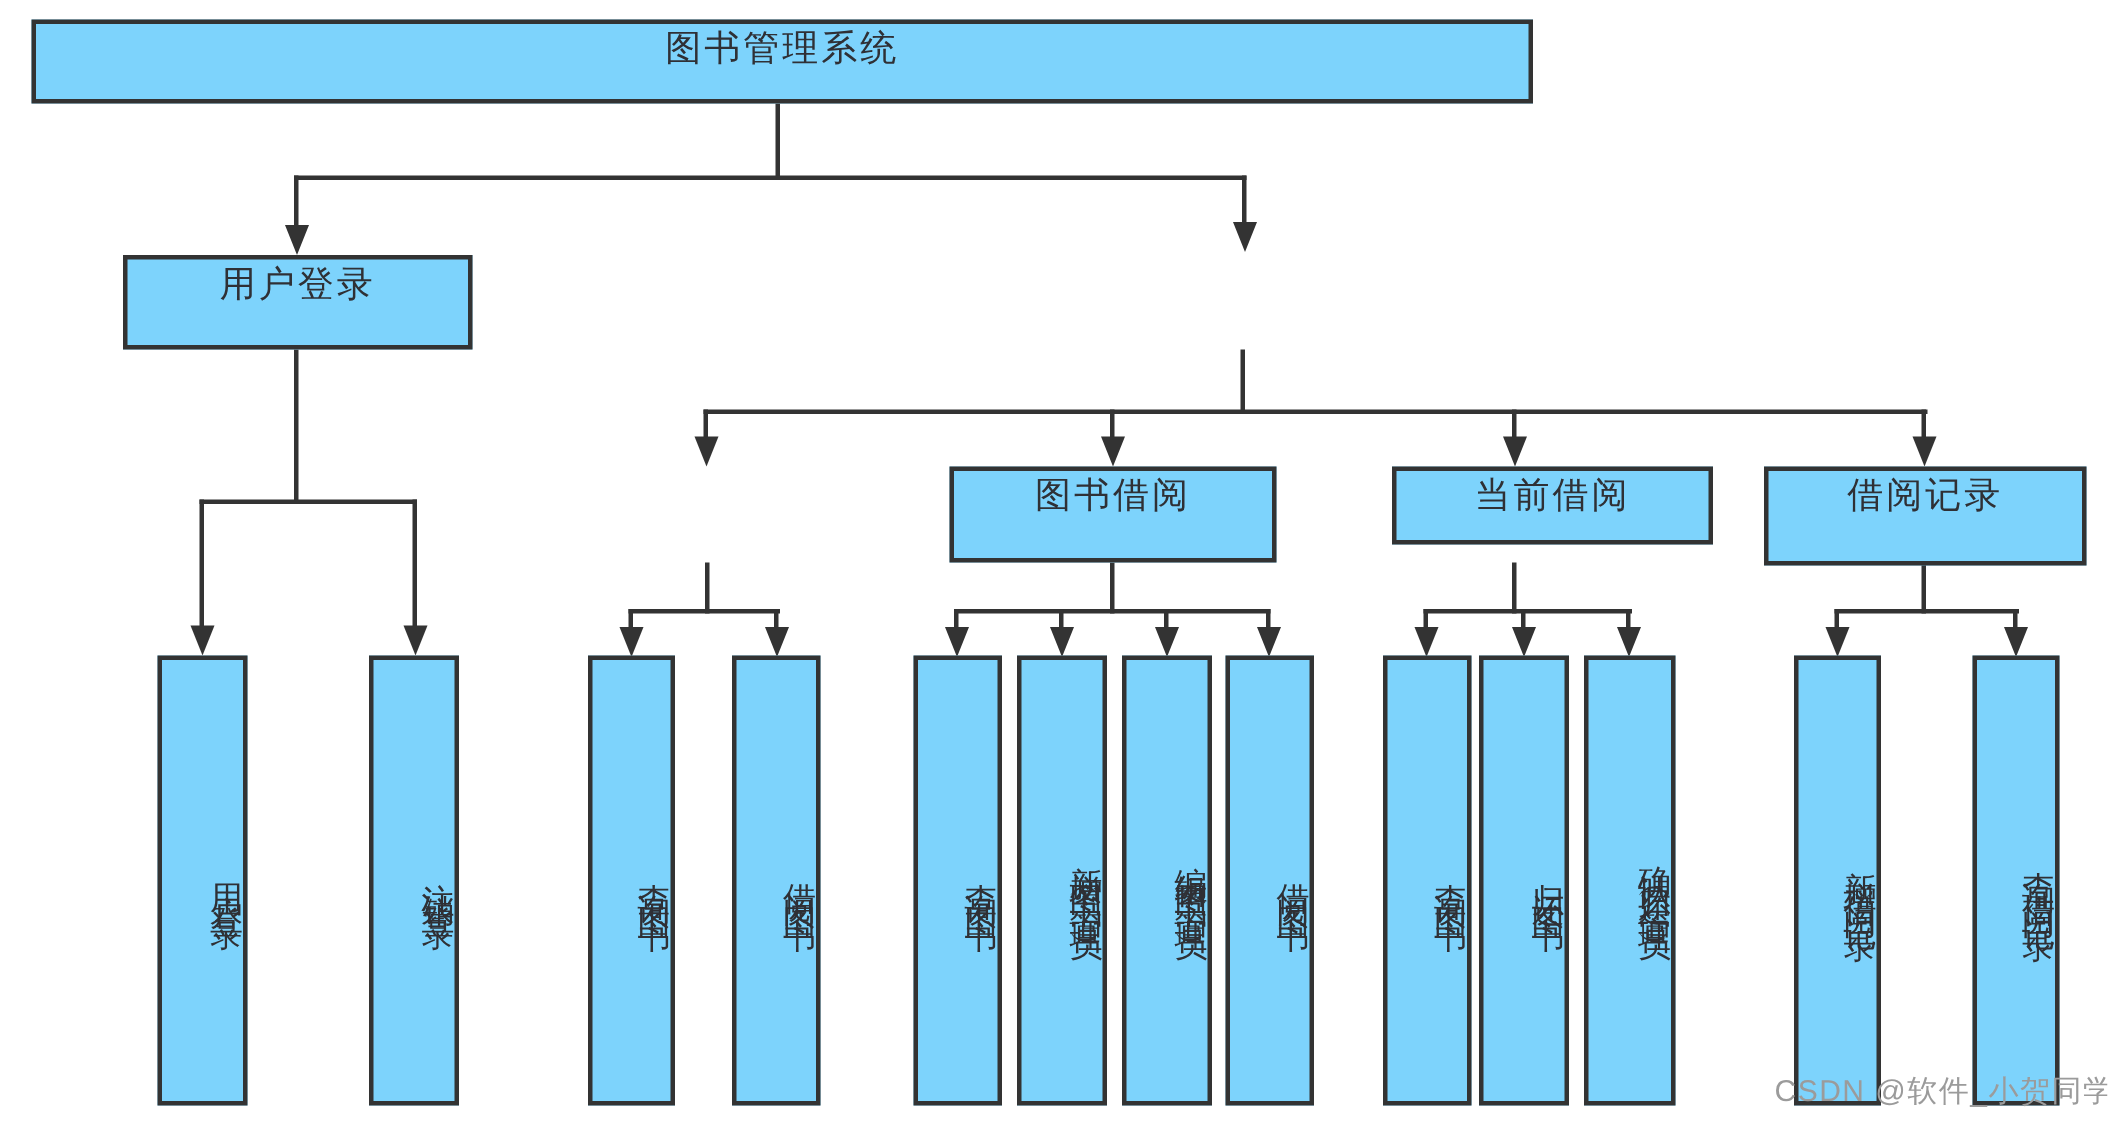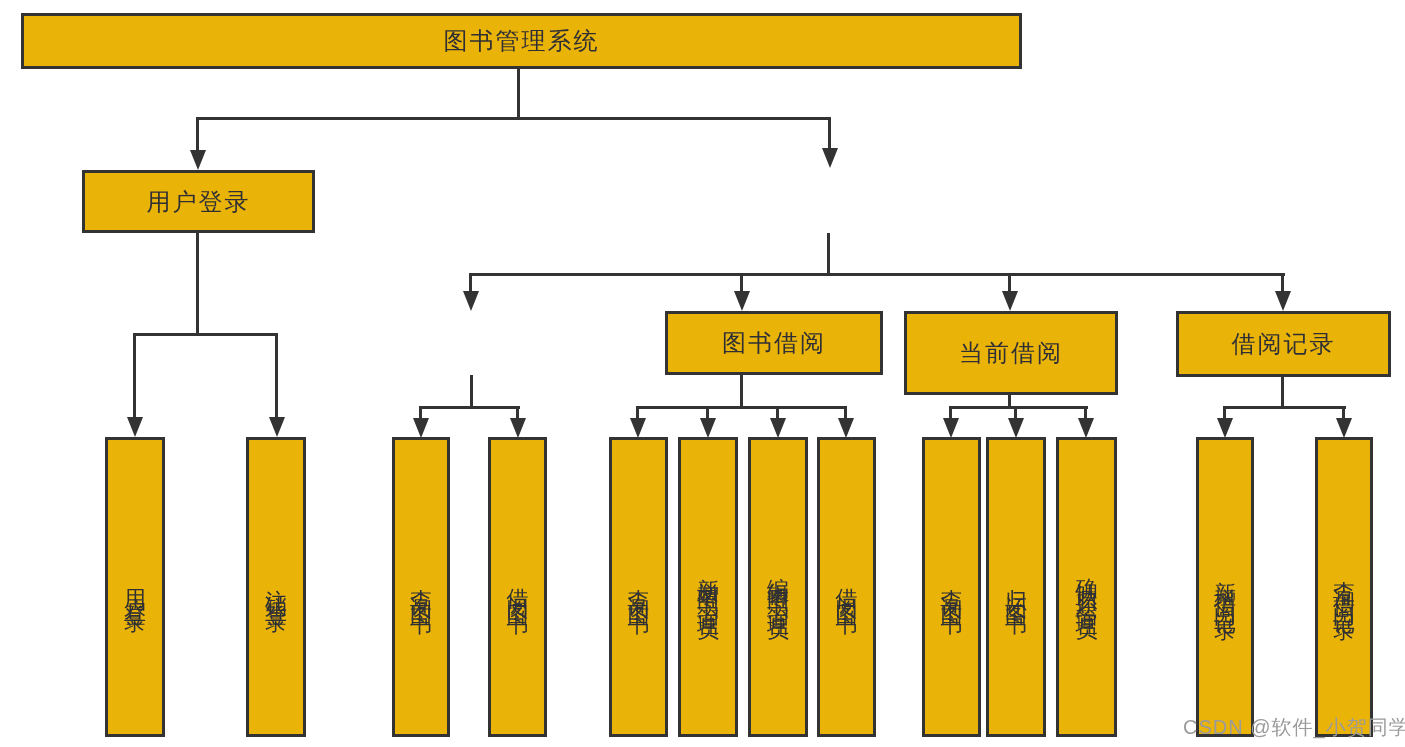--- a/index.html
+++ b/index.html
@@ -1,22 +1,22 @@
 <!DOCTYPE html>
 <html><head>
 <meta charset="utf-8">
 <style>
   html,body{margin:0;padding:0;background:#ffffff;}
   .canvas{
     position:relative;width:1405px;height:747px;background:#ffffff;
     font-family:"Liberation Sans","DejaVu Sans",sans-serif;overflow:hidden;
   }
   .nbox{
-    position:absolute;box-sizing:border-box;border:3px solid #333333;background:#eab308;
-    display:flex;align-items:center;justify-content:center;
+    position:absolute;box-sizing:border-box;border:3px solid #333333;background:#7dd3fc;
+    display:flex;justify-content:center;
     color:#2f3035;
   }
   .hlabel{font-size:24px;letter-spacing:2px;}
   .leaf{
     writing-mode:vertical-rl;text-orientation:mixed;
     font-size:22px;letter-spacing:8px;line-height:1;
   }
   .leaf-long{letter-spacing:6px;}
   .vl{position:absolute;width:3px;background:#333333;}
   .hl{position:absolute;height:3px;background:#333333;}
@@ -109,24 +109,24 @@
   </div>
 
   <div class="nbox hlabel" style="left:21px;top:13px;width:1001px;height:56px;">
     <span>图书管理系统</span>
   </div>
 
   <div class="nbox hlabel" style="left:82px;top:170px;width:233px;height:63px;">
     <span>用户登录</span>
   </div>
 
-  <div class="nbox hlabel" style="left:633px;top:311px;width:218px;height:64px;margin-left:32px;">
+  <div class="nbox hlabel" style="left:633px;top:311px;width:218px;height:64px;">
     <span>图书借阅</span>
   </div>
-  <div class="nbox hlabel" style="left:904px;top:311px;width:214px;height:84px;">
+  <div class="nbox hlabel" style="left:928px;top:311px;width:214px;height:52px;">
     <span>当前借阅</span>
   </div>
   <div class="nbox hlabel" style="left:1176px;top:311px;width:215px;height:66px;">
     <span>借阅记录</span>
   </div>
 
   <div class="nbox leaf" style="left:105px;top:437px;width:60px;height:300px;">
     <span>用户登录</span>
   </div>
   <div class="nbox leaf" style="left:246px;top:437px;width:60px;height:300px;">

